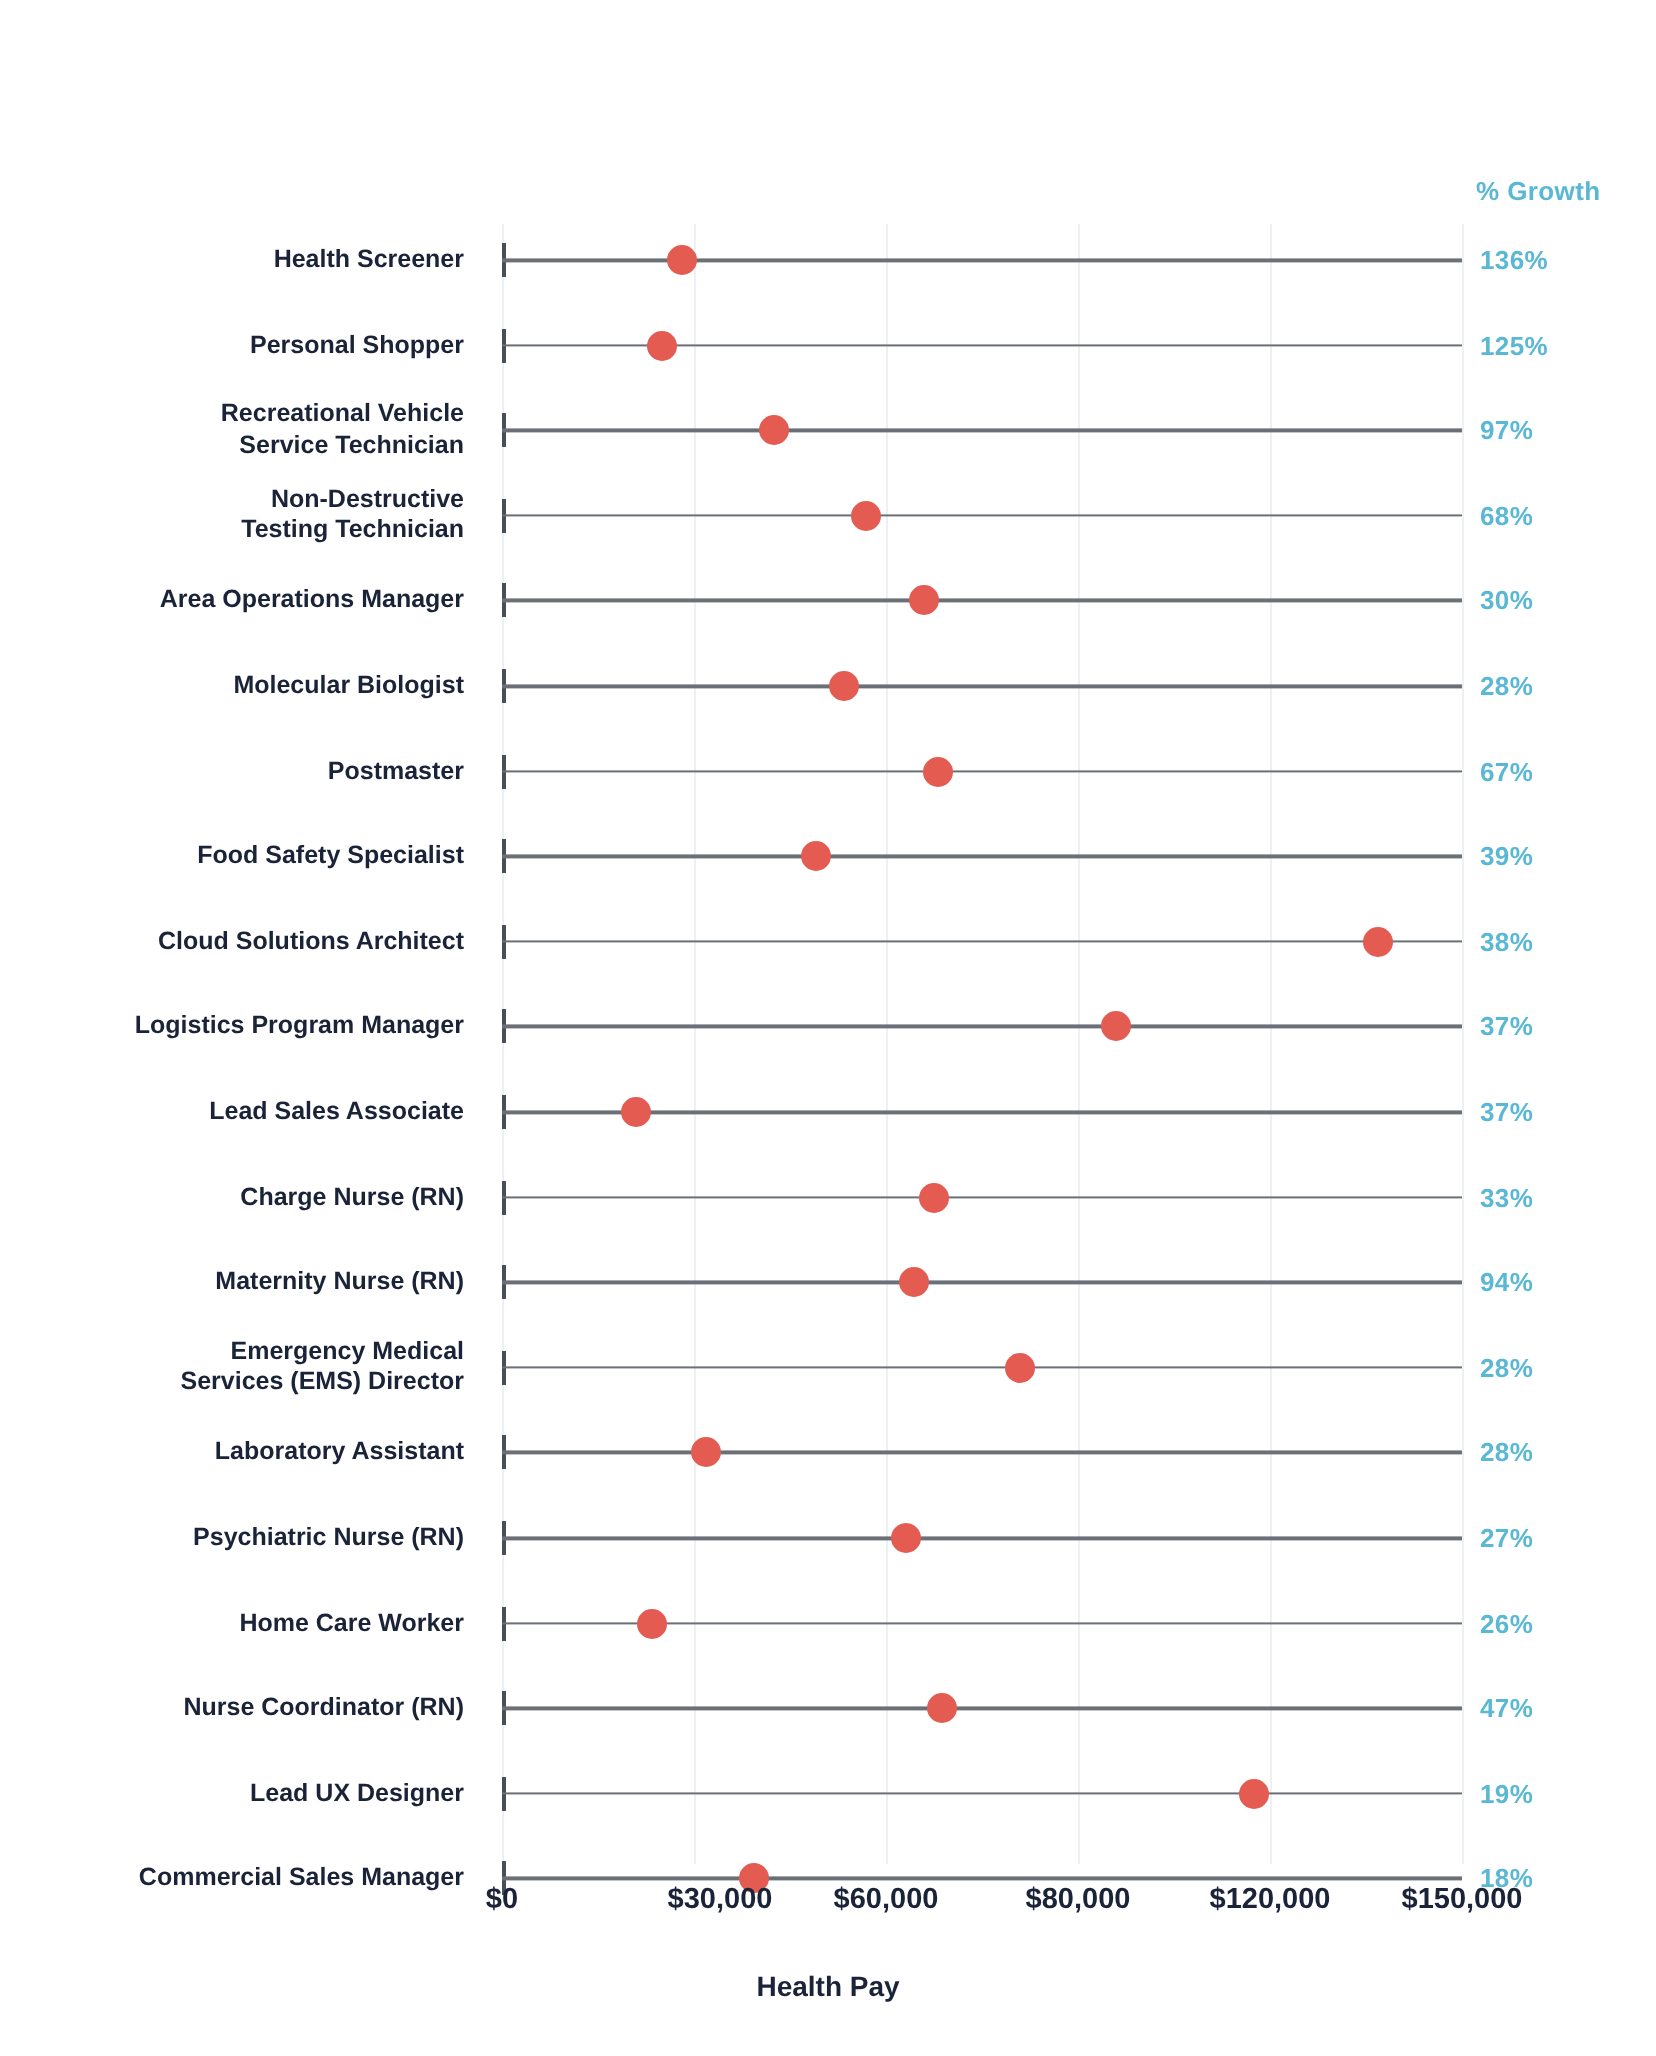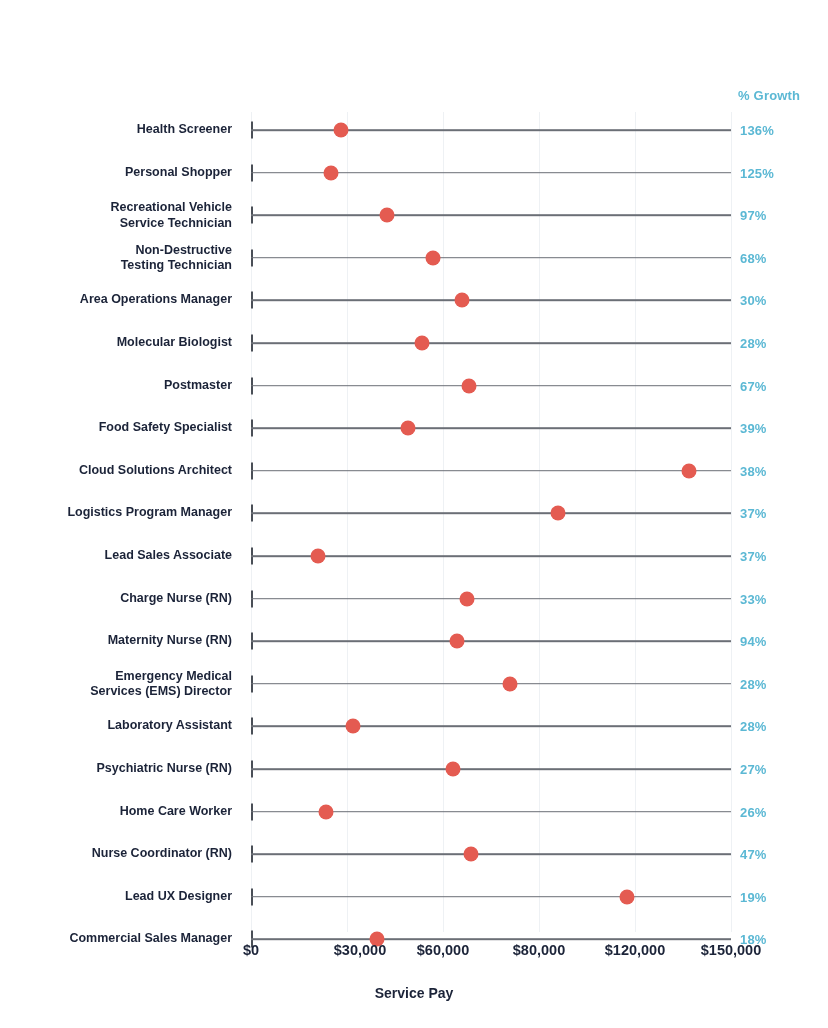--- a/index.html
+++ b/index.html
@@ -312,15 +312,15 @@
     <div id="xticks">
         <div class="xtick" style="left: 251px;">$0</div>
         <div class="xtick" style="left: 360px;">$30,000</div>
         <div class="xtick" style="left: 443px;">$60,000</div>
         <div class="xtick" style="left: 539px;">$80,000</div>
         <div class="xtick" style="left: 635px;">$120,000</div>
         <div class="xtick" style="left: 731px;">$150,000</div>
       </div>
   </div>
 
-  <div class="xaxis-title">Service Pay</div>
+  <div class="xaxis-title">Health Pay</div>
 
 </div>
 
 </body></html>

